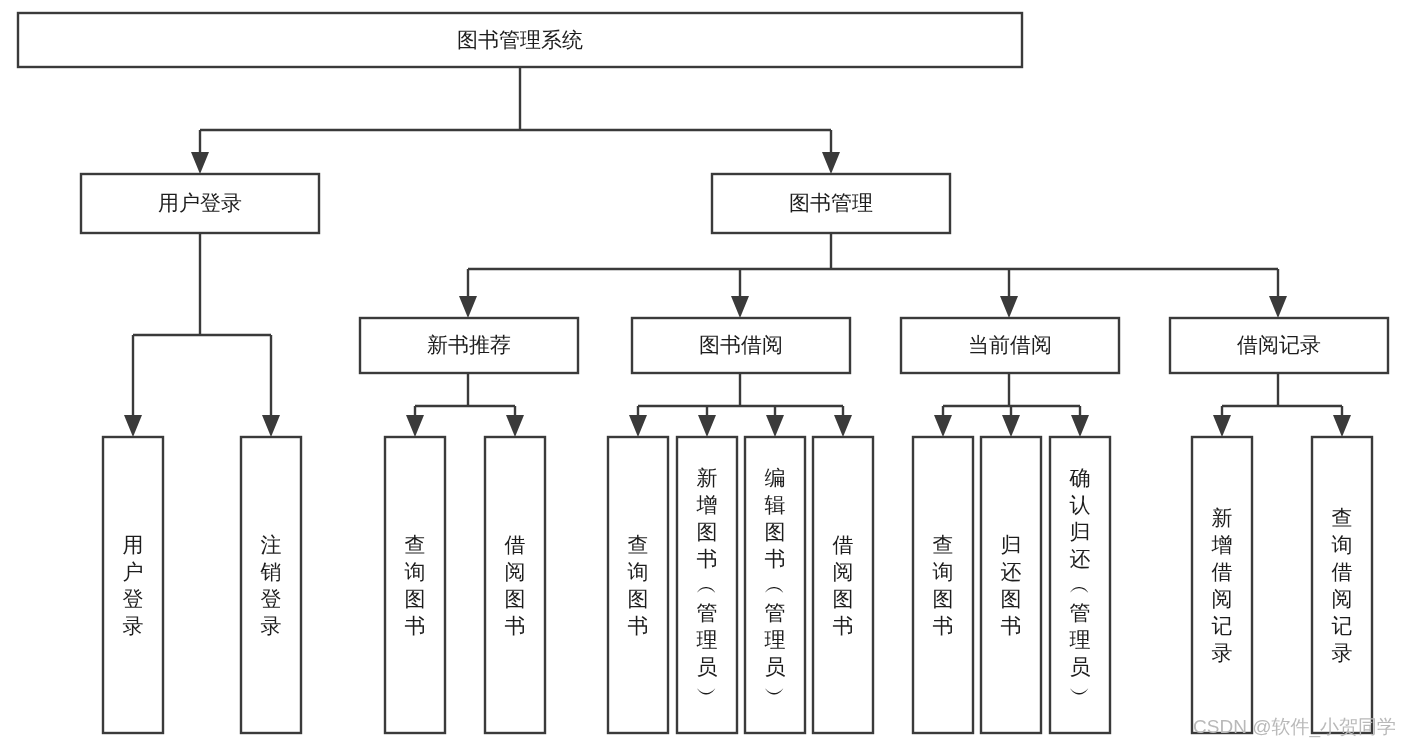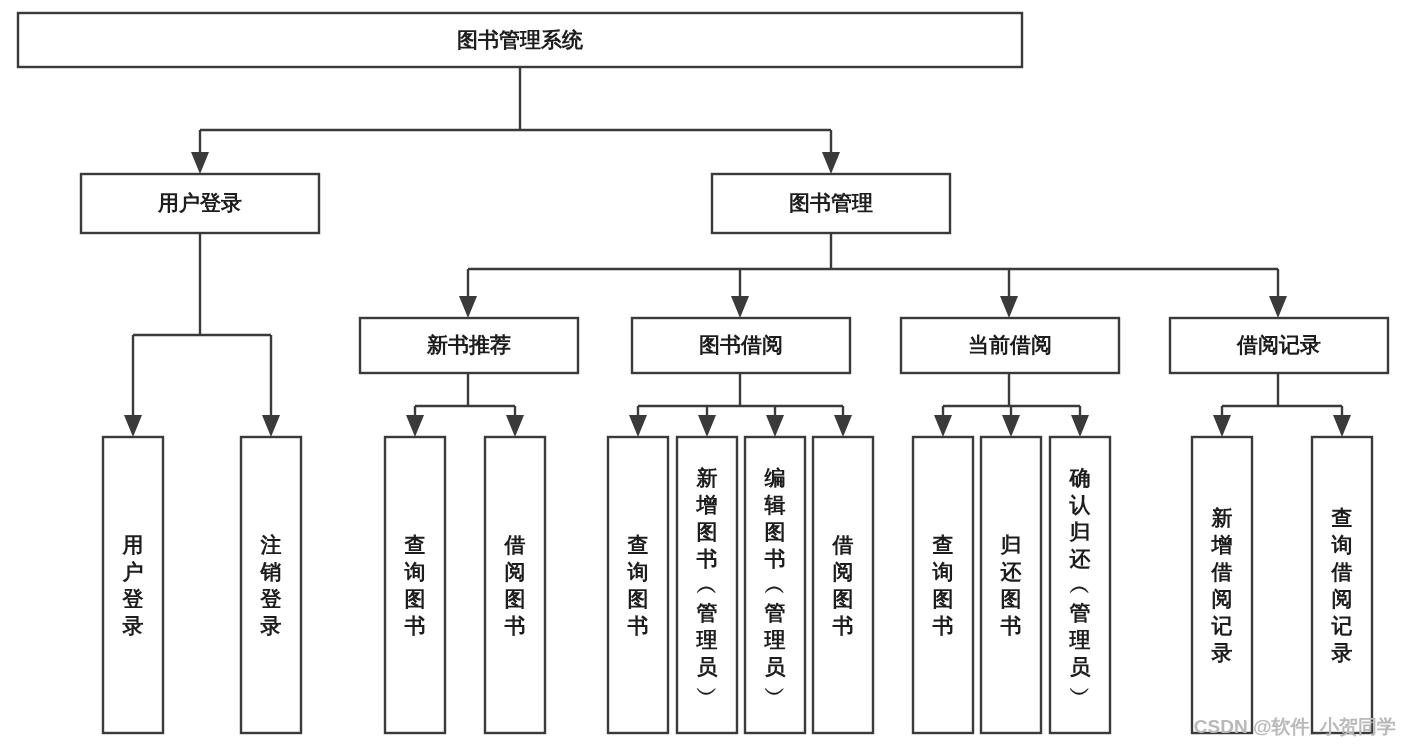--- a/index.html
+++ b/index.html
@@ -12,21 +12,20 @@
     width: 1405px;
     height: 747px;
     font-family: "Liberation Sans", "DejaVu Sans", sans-serif;
     overflow: hidden;
   }
   #diagram-root {
     position: relative;
     width: 1405px;
     height: 747px;
     background: #ffffff;
-    font-weight: bold;
   }
   svg.diagram-canvas {
     position: absolute;
     top: 0;
     left: 0;
     width: 1405px;
     height: 747px;
     display: block;
   }
   .node-box {

